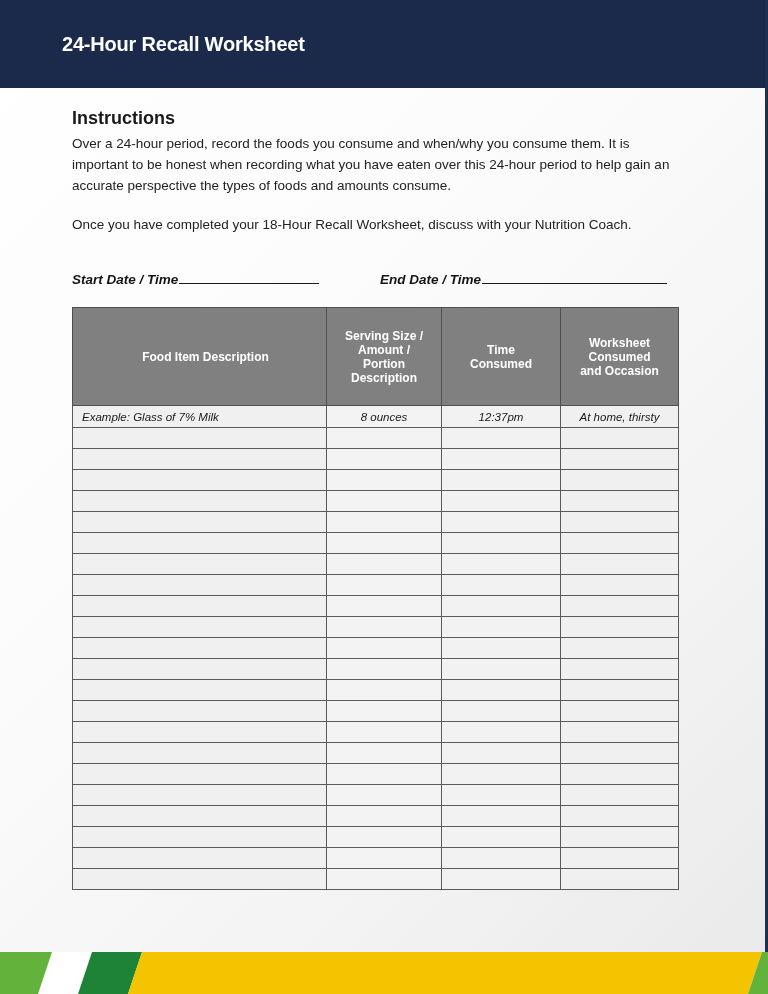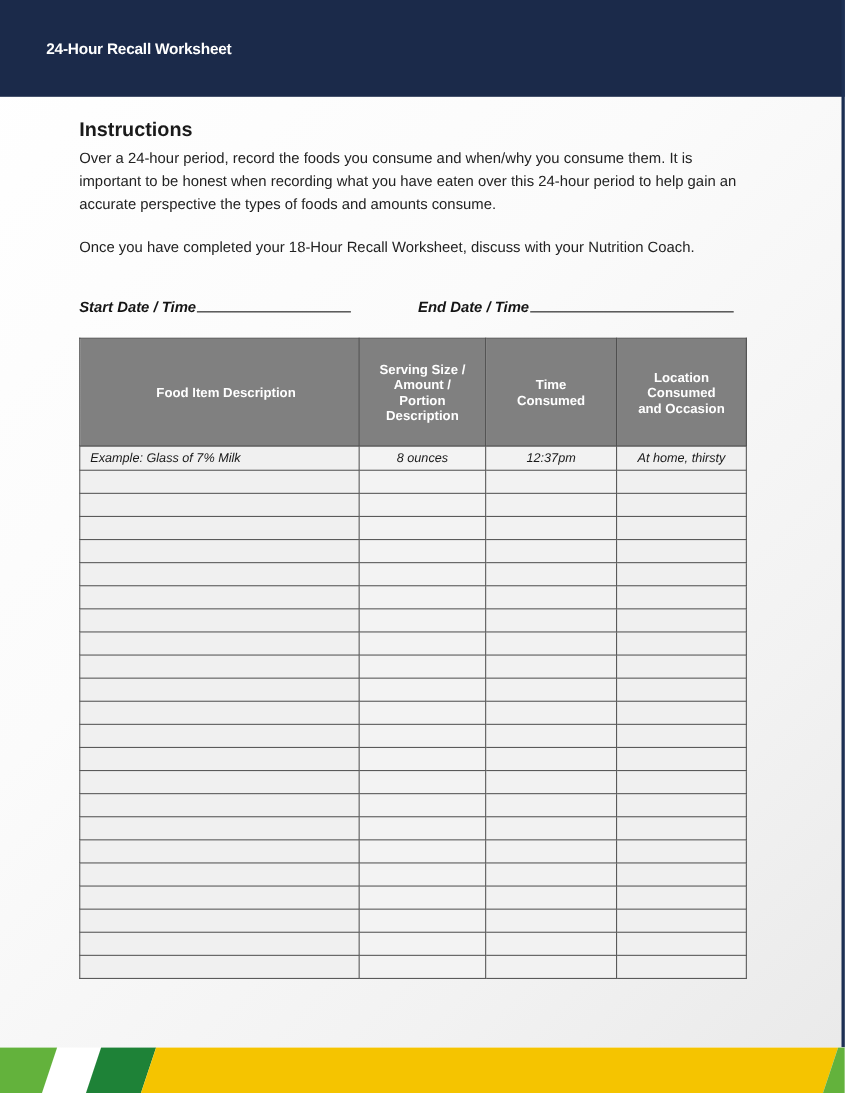--- a/index.html
+++ b/index.html
@@ -37,24 +37,24 @@
     left: 0;
     width: 768px;
     height: 88px;
     background: #1b2a4a;
     display: flex;
     align-items: center;
     justify-content: space-between;
   }
   .header-title {
     color: #ffffff;
-    font-size: 14px;
+    font-size: 20px;
     font-weight: bold;
     letter-spacing: -0.2px;
-    margin-left: 42px;
+    margin-left: 62px;
     white-space: nowrap;
   }
   .logo-wrap {
     margin-right: 40px;
     display: flex;
     flex-direction: column;
     align-items: center;
     position: relative;
   }
   .logo-svg { display: block; }
@@ -231,21 +231,21 @@
             <span>Serving Size /</span><br>
             <span>Amount /</span><br>
             <span>Portion</span><br>
             <span>Description</span>
           </th>
           <th class="col-time">
             <span>Time</span><br>
             <span>Consumed</span>
           </th>
           <th class="col-location">
-            <span>Location</span><br>
+            <span>Worksheet</span><br>
             <span>Consumed</span><br>
             <span>and Occasion</span>
           </th>
         </tr>
       </thead>
       <tbody id="tbl-body">
         <tr class="example-row">
           <td class="cell-food">Example: Glass of 7% Milk</td>
           <td class="cell-serving">8 ounces</td>
           <td class="cell-time">12:37pm</td>

